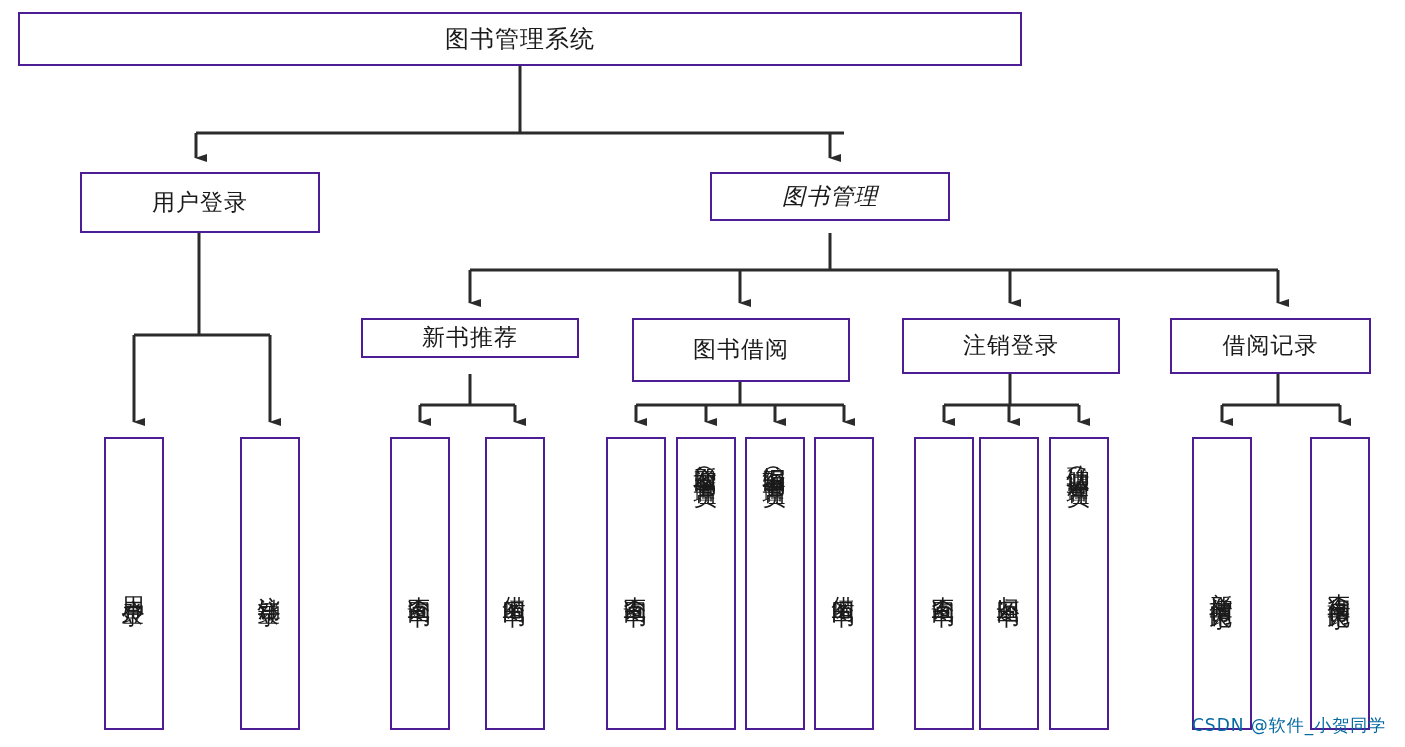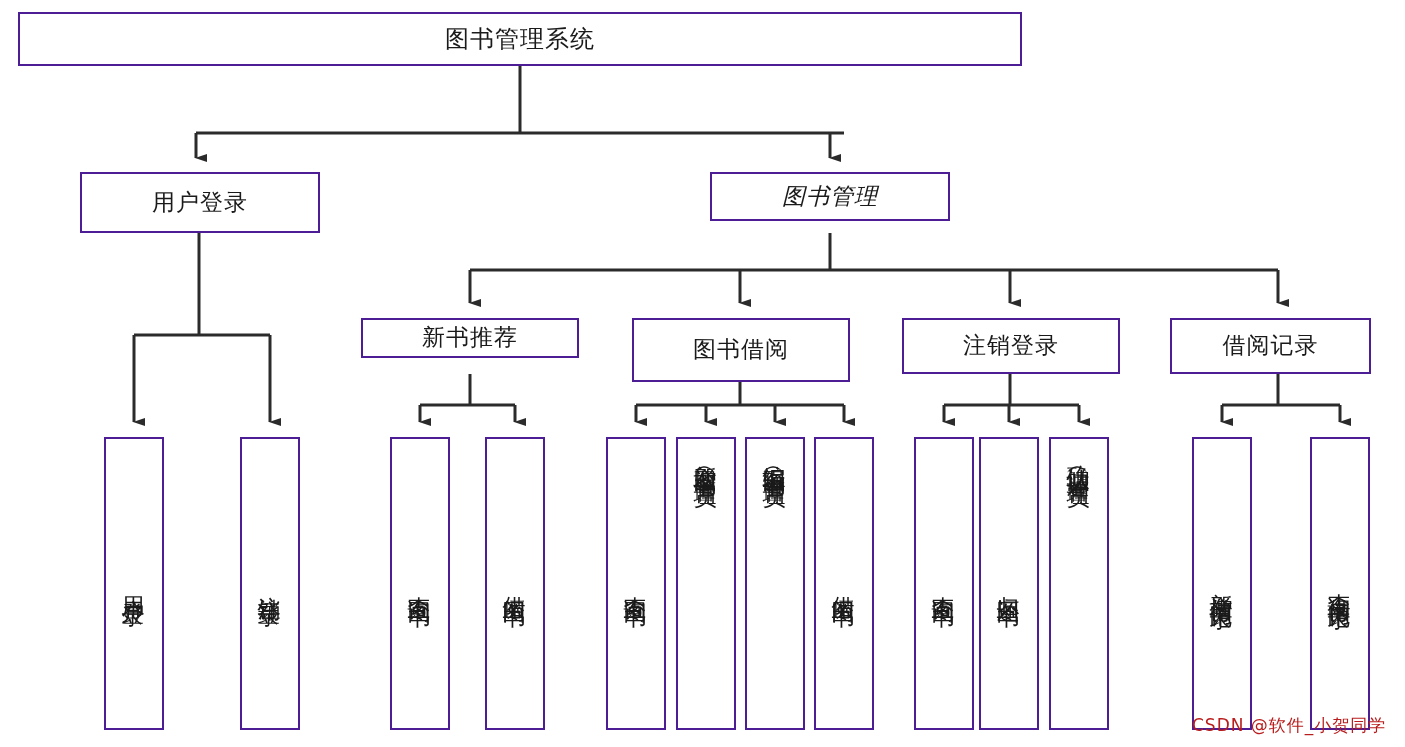--- a/index.html
+++ b/index.html
@@ -52,21 +52,21 @@
     padding-bottom: 8px;
     align-items: center;
     justify-content: center;
   }
   .node.leaf.top-align {
     justify-content: flex-start;
   }
   .watermark {
     position: absolute;
     font-size: 17px;
-    color: #b91c1c;
+    color: #0369a1;
     letter-spacing: 1px;
     white-space: nowrap;
     user-select: none;
   }
 </style>
 </head>
 <body>
 
 <div id="canvas">
 

